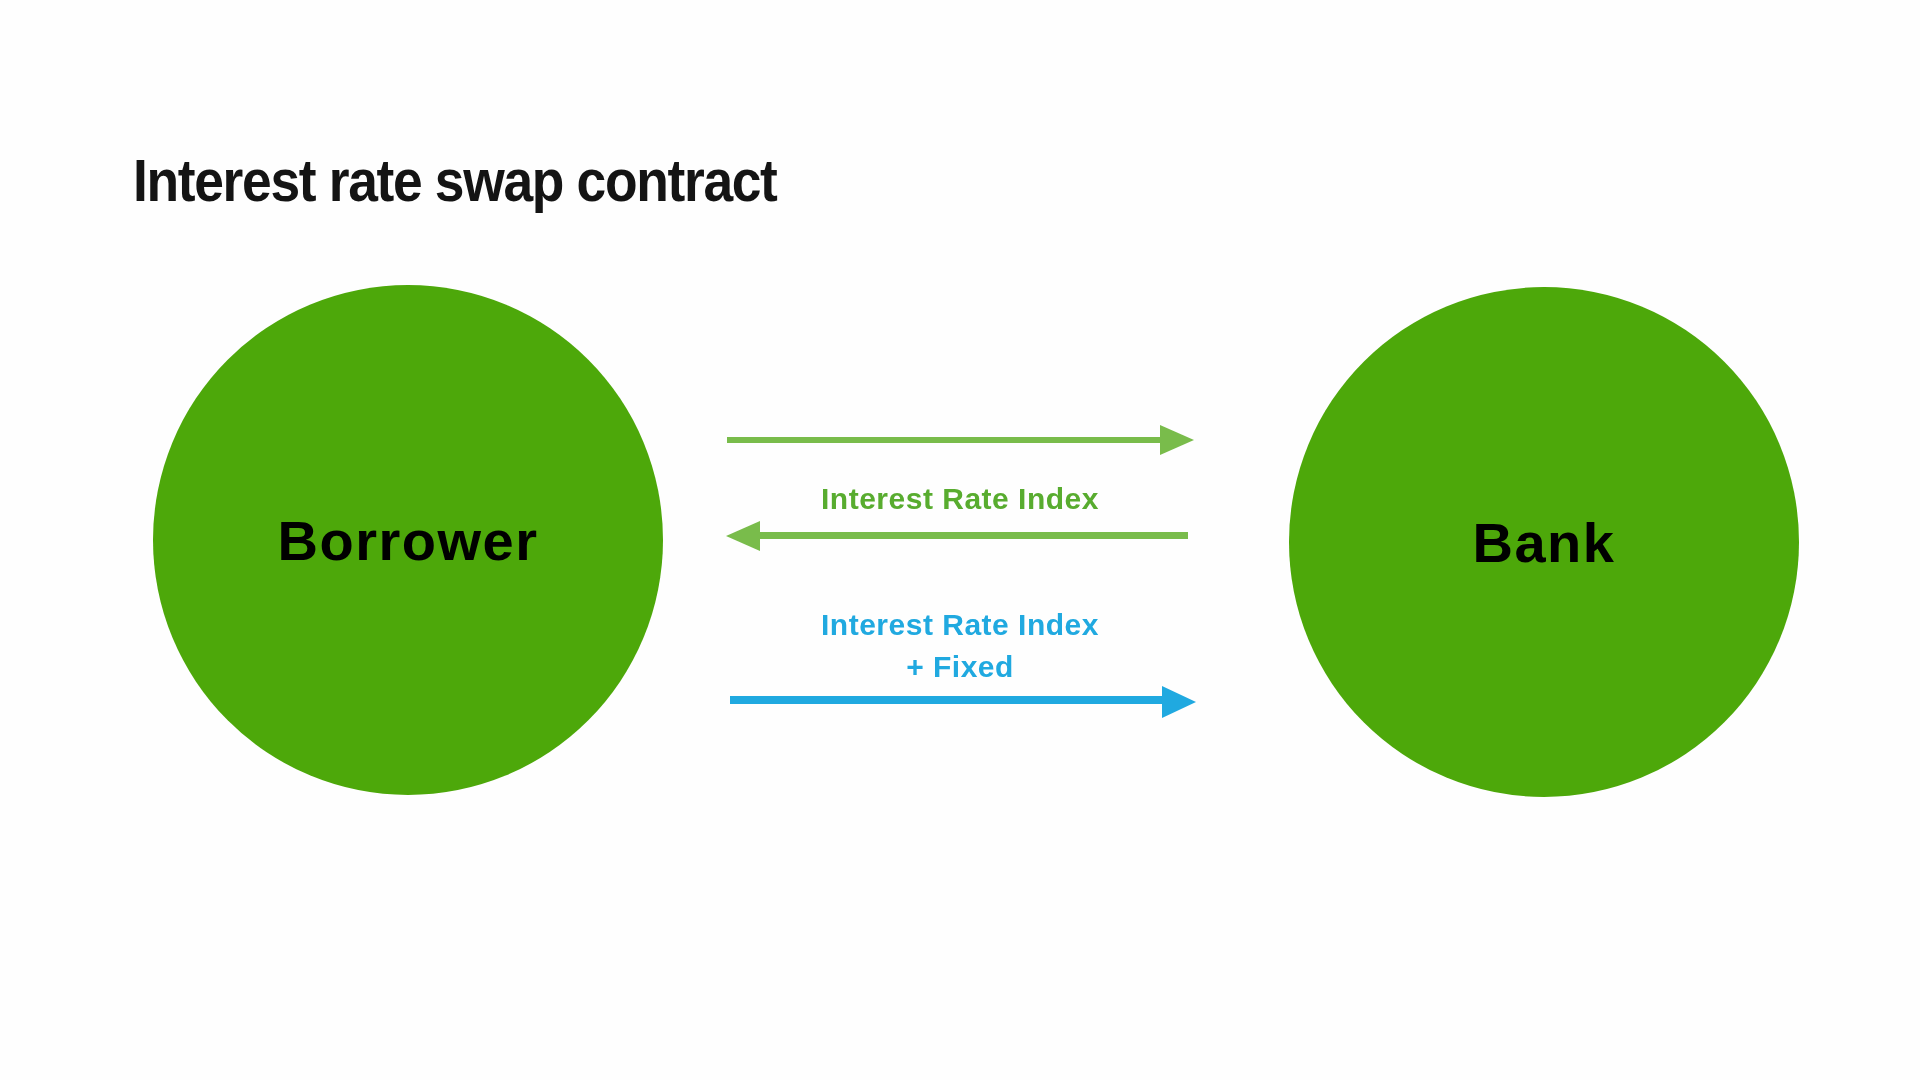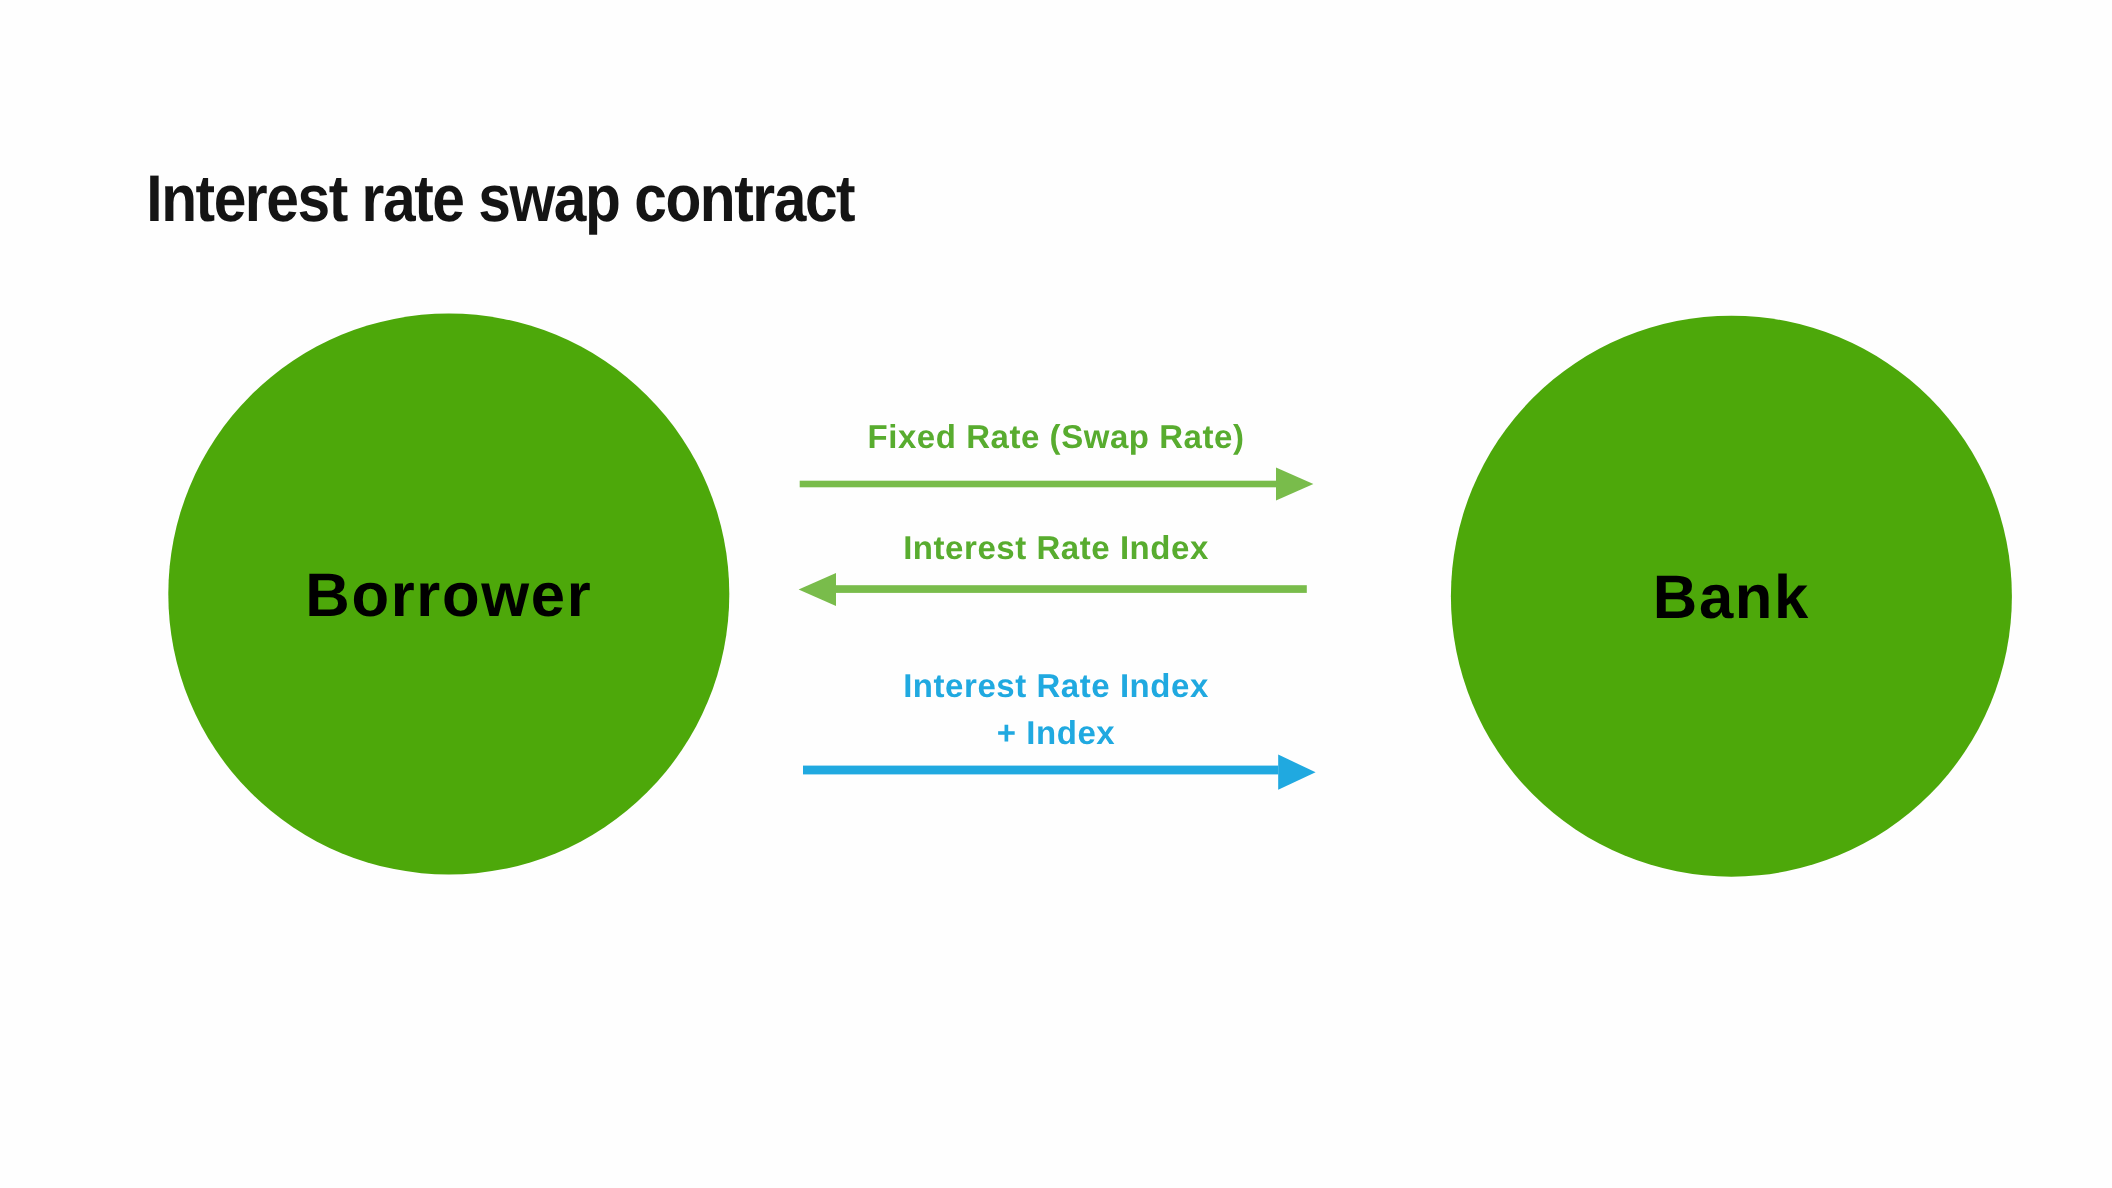--- a/index.html
+++ b/index.html
@@ -18,21 +18,21 @@
     transform: scaleX(0.89); transform-origin: left center;
     white-space: nowrap;
   }
 
   .node {
     position: absolute; width: 510px; height: 510px; border-radius: 50%;
     background: #4da80a;
     display: flex; align-items: center; justify-content: center;
   }
   .node-borrower { left: 153px; top: 285px; }
-  .node-bank    { left: 1319px; top: 287px; }
+  .node-bank    { left: 1289px; top: 287px; }
   .node-label {
     color: #000000; font-size: 56px; font-weight: 700; letter-spacing: 1.5px;
     white-space: nowrap;
   }
 
   .flow-label {
     position: absolute; left: 725px; width: 470px;
     text-align: center; font-weight: 700; font-size: 30px;
     letter-spacing: 0.5px; white-space: nowrap;
   }
@@ -81,28 +81,27 @@
   <div class="title">Interest rate swap contract</div>
 
   <div class="node node-borrower">
     <span class="node-label">Borrower</span>
   </div>
 
   <div class="node node-bank">
     <span class="node-label">Bank</span>
   </div>
 
-  <div class="flow-label green flow1-label">Fixed Rate (Swap Rate)</div>
   <div class="arrow-line green flow1-line"></div>
   <div class="arrow-head head-right-green flow1-head"></div>
 
   <div class="flow-label green flow2-label">Interest Rate Index</div>
   <div class="arrow-line green flow2-line"></div>
   <div class="arrow-head head-left-green flow2-head"></div>
 
   <div class="flow-label blue flow3-label">
     <span>Interest Rate Index</span>
-    <span>+ Index</span>
+    <span>+ Fixed</span>
   </div>
   <div class="arrow-line blue flow3-line"></div>
   <div class="arrow-head head-right-blue flow3-head"></div>
 
 </div>
 
 </body></html>

